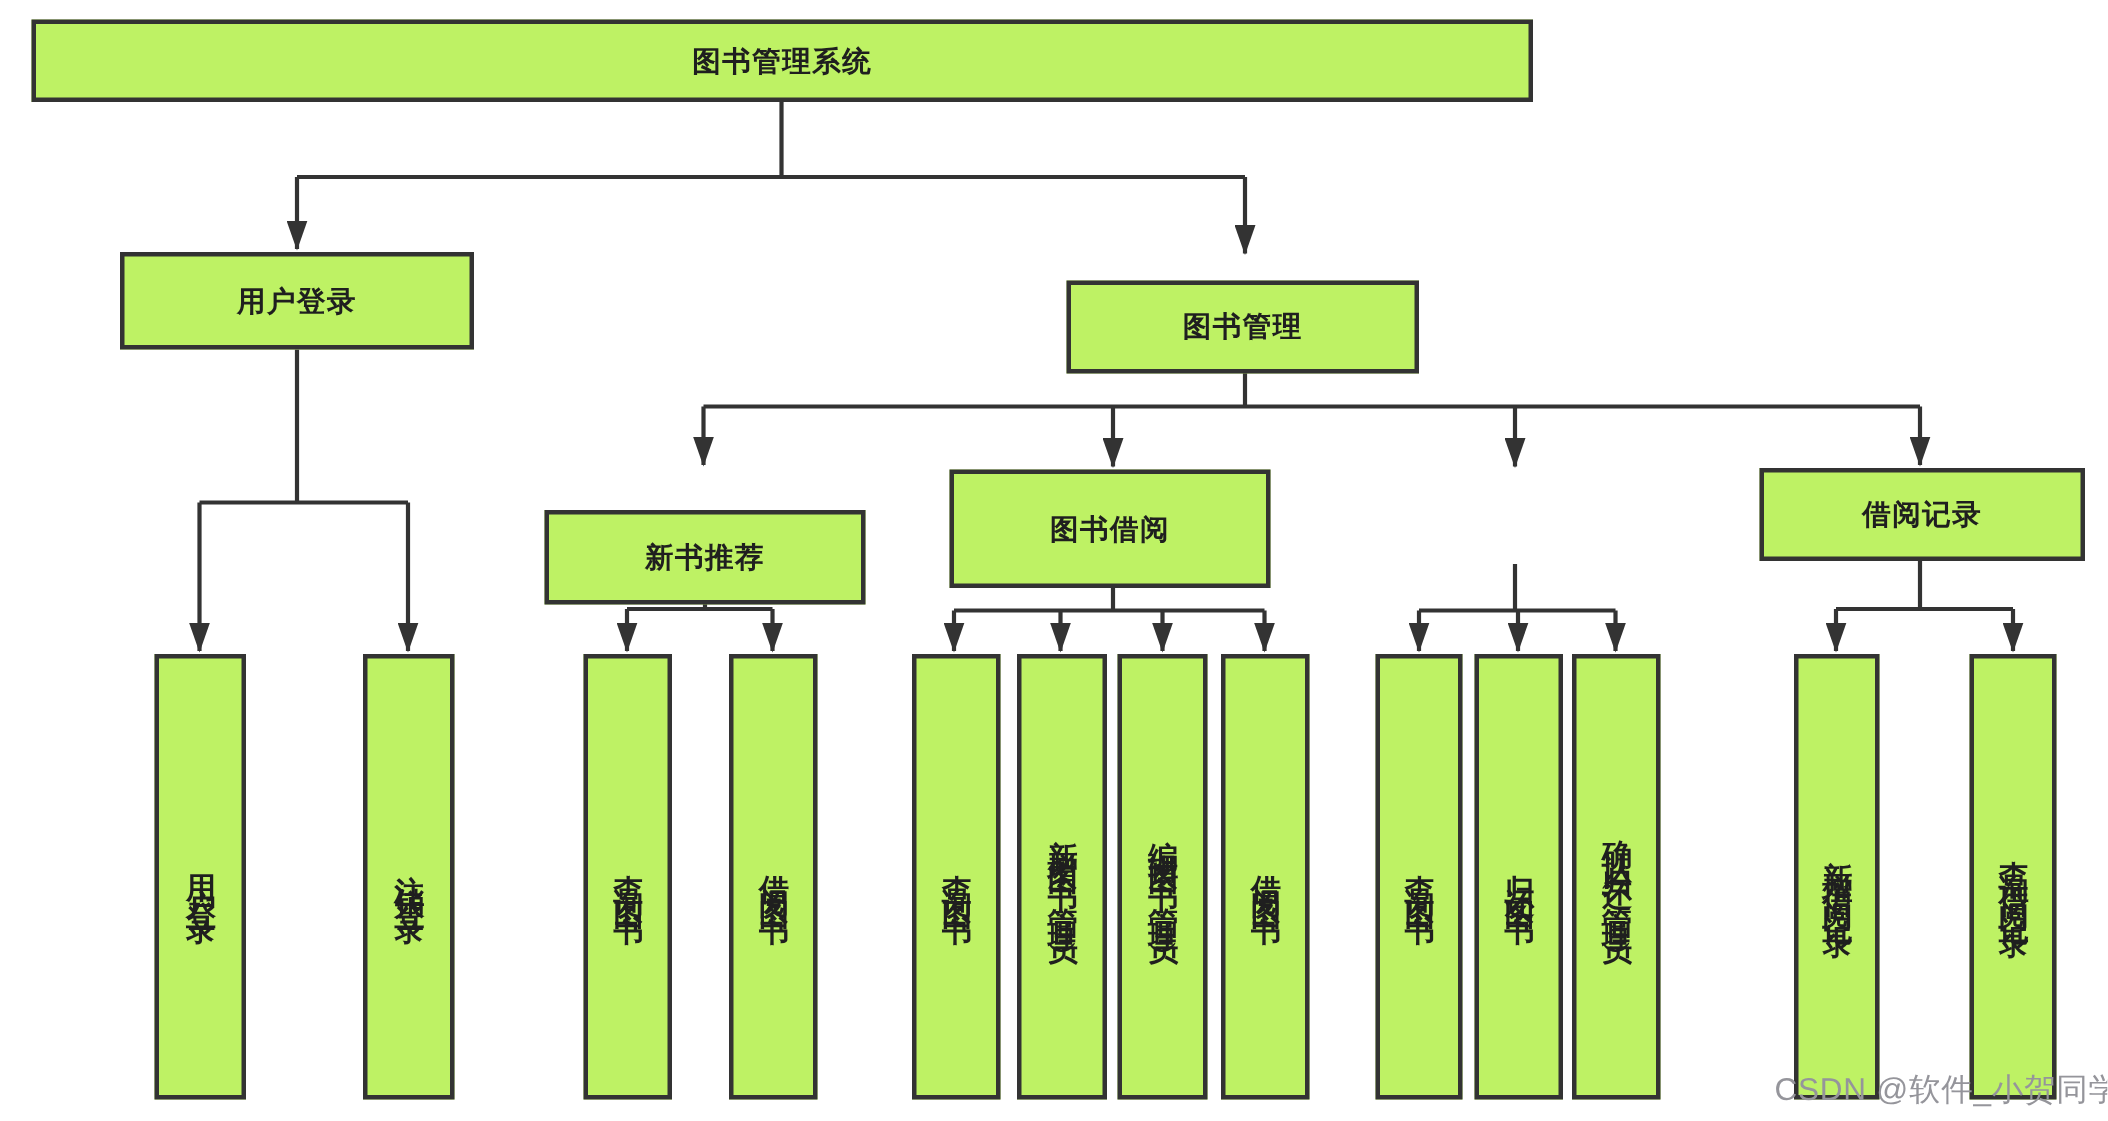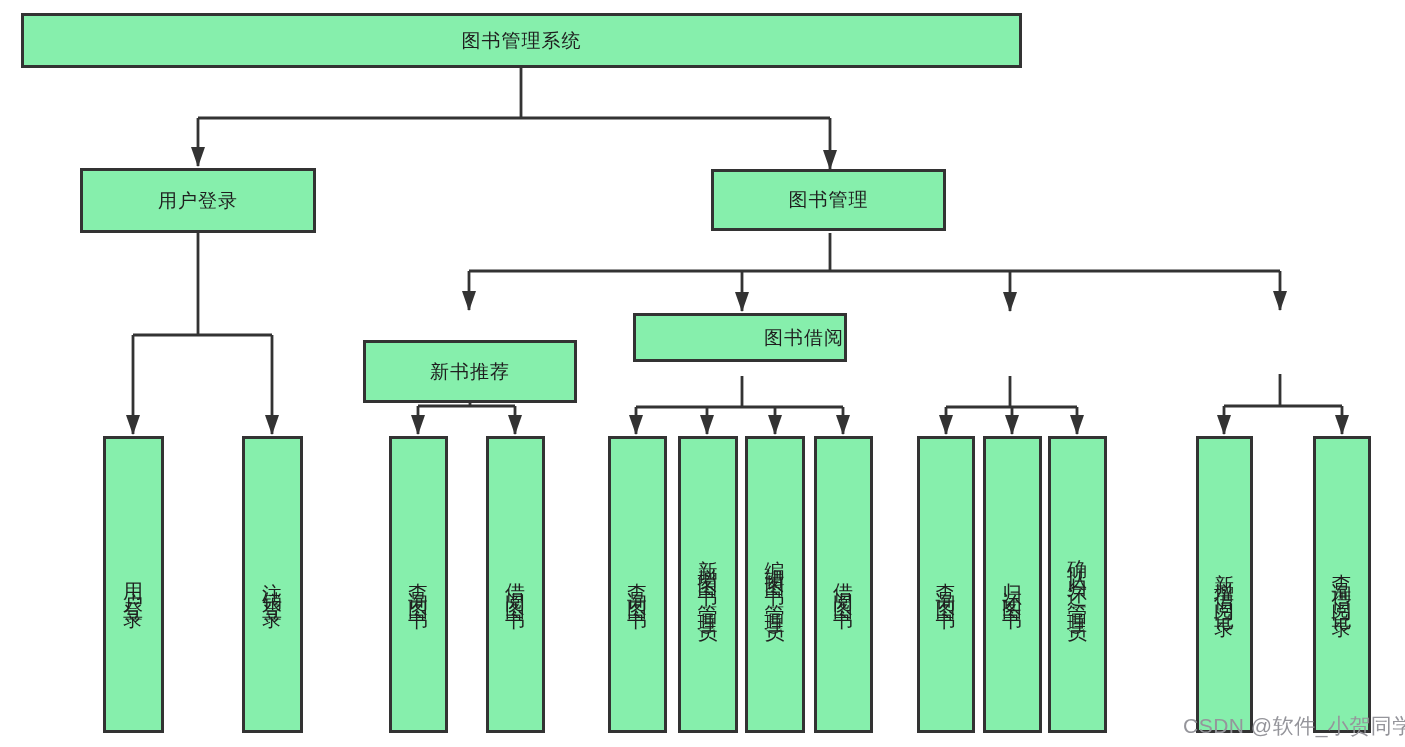--- a/index.html
+++ b/index.html
@@ -14,25 +14,26 @@
   .connectors {
     position: absolute;
     left: 0; top: 0;
     width: 1405px; height: 747px;
     pointer-events: none;
   }
   .box {
     position: absolute;
     box-sizing: border-box;
     border: 3px solid #333333;
-    background: #86efac;
+    background: #bef264;
     display: flex;
     align-items: center;
     justify-content: center;
     color: #1f1f1f;
+    font-weight: bold;
   }
   .hlabel {
     font-size: 19px;
     letter-spacing: 1px;
     white-space: nowrap;
   }
   .vlabel {
     writing-mode: vertical-rl;
     text-orientation: mixed;
     font-size: 20px;
@@ -105,29 +106,32 @@
     <line x1="1342" y1="406" x2="1342" y2="434" marker-end="url(#ah)"></line>
   </svg>
 
   <div class="box" style="left:21px; top:13px; width:1001px; height:55px;">
     <span class="hlabel">图书管理系统</span>
   </div>
 
   <div class="box" style="left:80px; top:168px; width:236px; height:65px;">
     <span class="hlabel">用户登录</span>
   </div>
-  <div class="box" style="left:711px; top:169px; width:235px; height:62px;">
+  <div class="box" style="left:711px; top:187px; width:235px; height:62px;">
     <span class="hlabel">图书管理</span>
   </div>
 
   <div class="box" style="left:363px; top:312px; width:214px; height:63px;margin-top:28px;">
     <span class="hlabel">新书推荐</span>
   </div>
-  <div class="box" style="left:633px; top:313px; width:214px; height:49px;justify-content:flex-end;">
+  <div class="box" style="left:633px; top:313px; width:214px; height:79px;">
     <span class="hlabel">图书借阅</span>
+  </div>
+  <div class="box" style="left:1173px; top:312px; width:217px; height:62px;">
+    <span class="hlabel">借阅记录</span>
   </div>
 
   <div class="box" style="left:103px; top:436px; width:61px; height:297px;">
     <span class="vlabel">用户登录</span>
   </div>
   <div class="box" style="left:242px; top:436px; width:61px; height:297px;">
     <span class="vlabel">注销登录</span>
   </div>
 
   <div class="box" style="left:389px; top:436px; width:59px; height:297px;">

